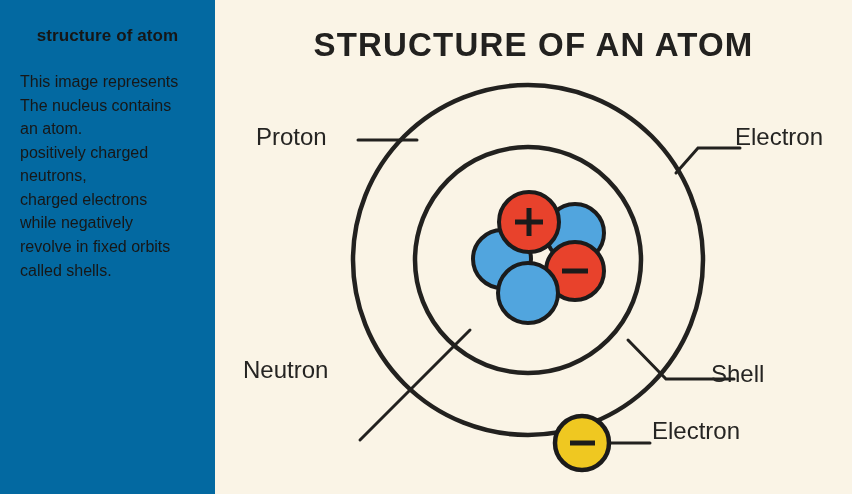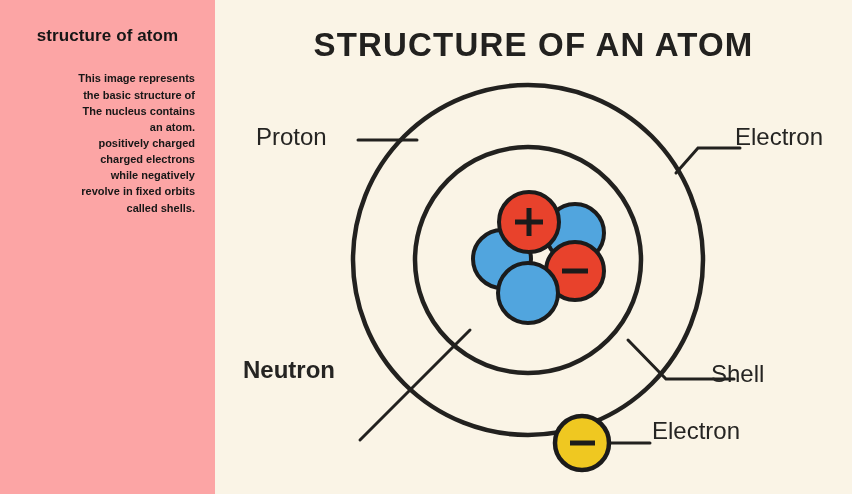--- a/index.html
+++ b/index.html
@@ -19,40 +19,40 @@
     height: 494px;
     display: flex;
     background: #FAF4E6;
   }
 
   
   #side-panel {
     position: relative;
     width: 215px;
     height: 494px;
-    background: #fca5a5;
+    background: #0369a1;
     box-sizing: border-box;
     padding: 18px 14px 0 14px;
     flex: 0 0 215px;
   }
   #side-title {
     font-size: 17px;
     font-weight: bold;
     color: #161616;
     text-align: center;
     letter-spacing: 0.1px;
     line-height: 1.2;
     margin: 8px 0 0 0;
   }
   #side-body {
     margin-top: 24px;
-    font-size: 11px;
-    font-weight: bold;
+    font-size: 16px;
+    font-weight: normal;
     color: #171717;
-    text-align: right;
+    text-align: left;
     line-height: 1.47;
     padding: 0 6px;
   }
   #side-body .ln { display: block; }
 
   
   #diagram-panel {
     position: relative;
     width: 637px;
     height: 383px;
@@ -80,37 +80,37 @@
   }
   .lbl {
     position: absolute;
     font-size: 24px;
     color: #252422;
     white-space: nowrap;
     line-height: 1;
   }
   #label-proton   { left: 41px;  top: 125px; }
   #label-electron-top { left: 520px; top: 125px; }
-  #label-neutron  { left: 28px;  top: 358px; font-weight: bold; }
+  #label-neutron  { left: 28px;  top: 358px; }
   #label-shell    { left: 496px; top: 362px; }
   #label-electron-bottom { left: 437px; top: 419px; }
 </style>
 </head>
 <body>
 
 <div id="page">
 
   <div id="side-panel">
     <div id="side-title">structure of atom</div>
     <div id="side-body">
       <span class="ln">This image represents</span>
-      <span class="ln">the basic structure of</span>
       <span class="ln">The nucleus contains</span>
       <span class="ln">an atom.</span>
       <span class="ln">positively charged</span>
+      <span class="ln">neutrons,</span>
       <span class="ln">charged electrons</span>
       <span class="ln">while negatively</span>
       <span class="ln">revolve in fixed orbits</span>
       <span class="ln">called shells.</span>
     </div>
   </div>
 
   <div id="diagram-panel">
 
     <div id="diagram-title">STRUCTURE OF AN ATOM</div>

